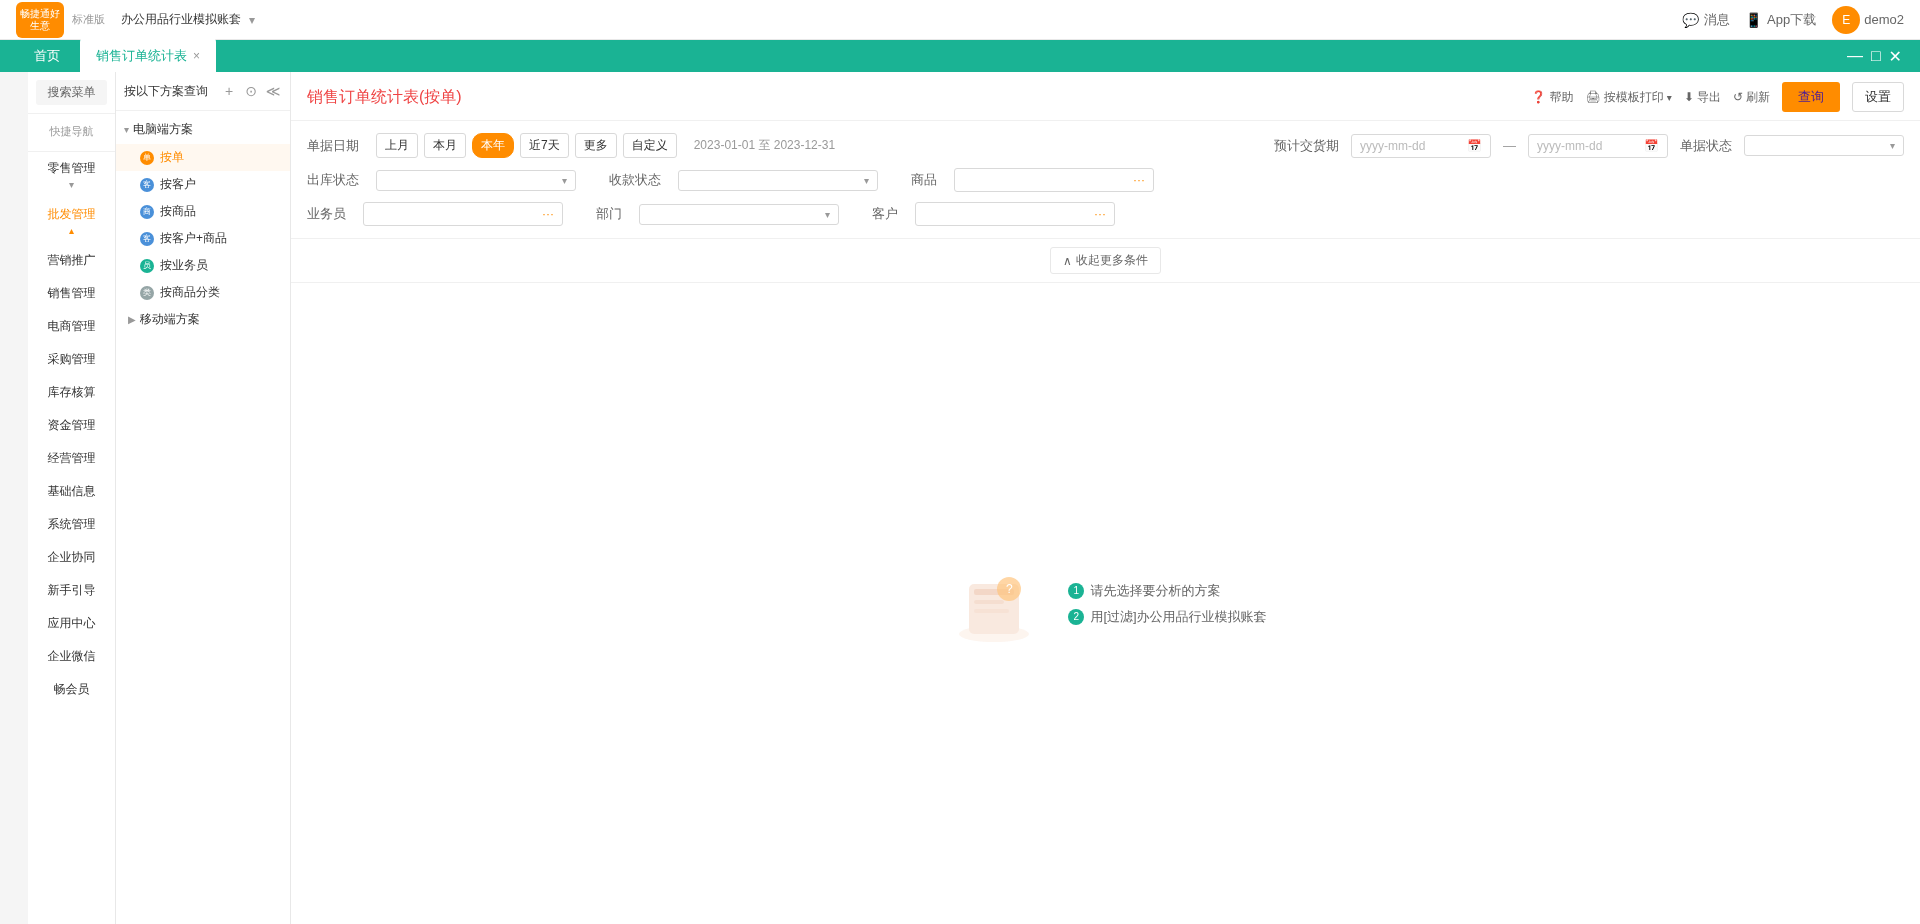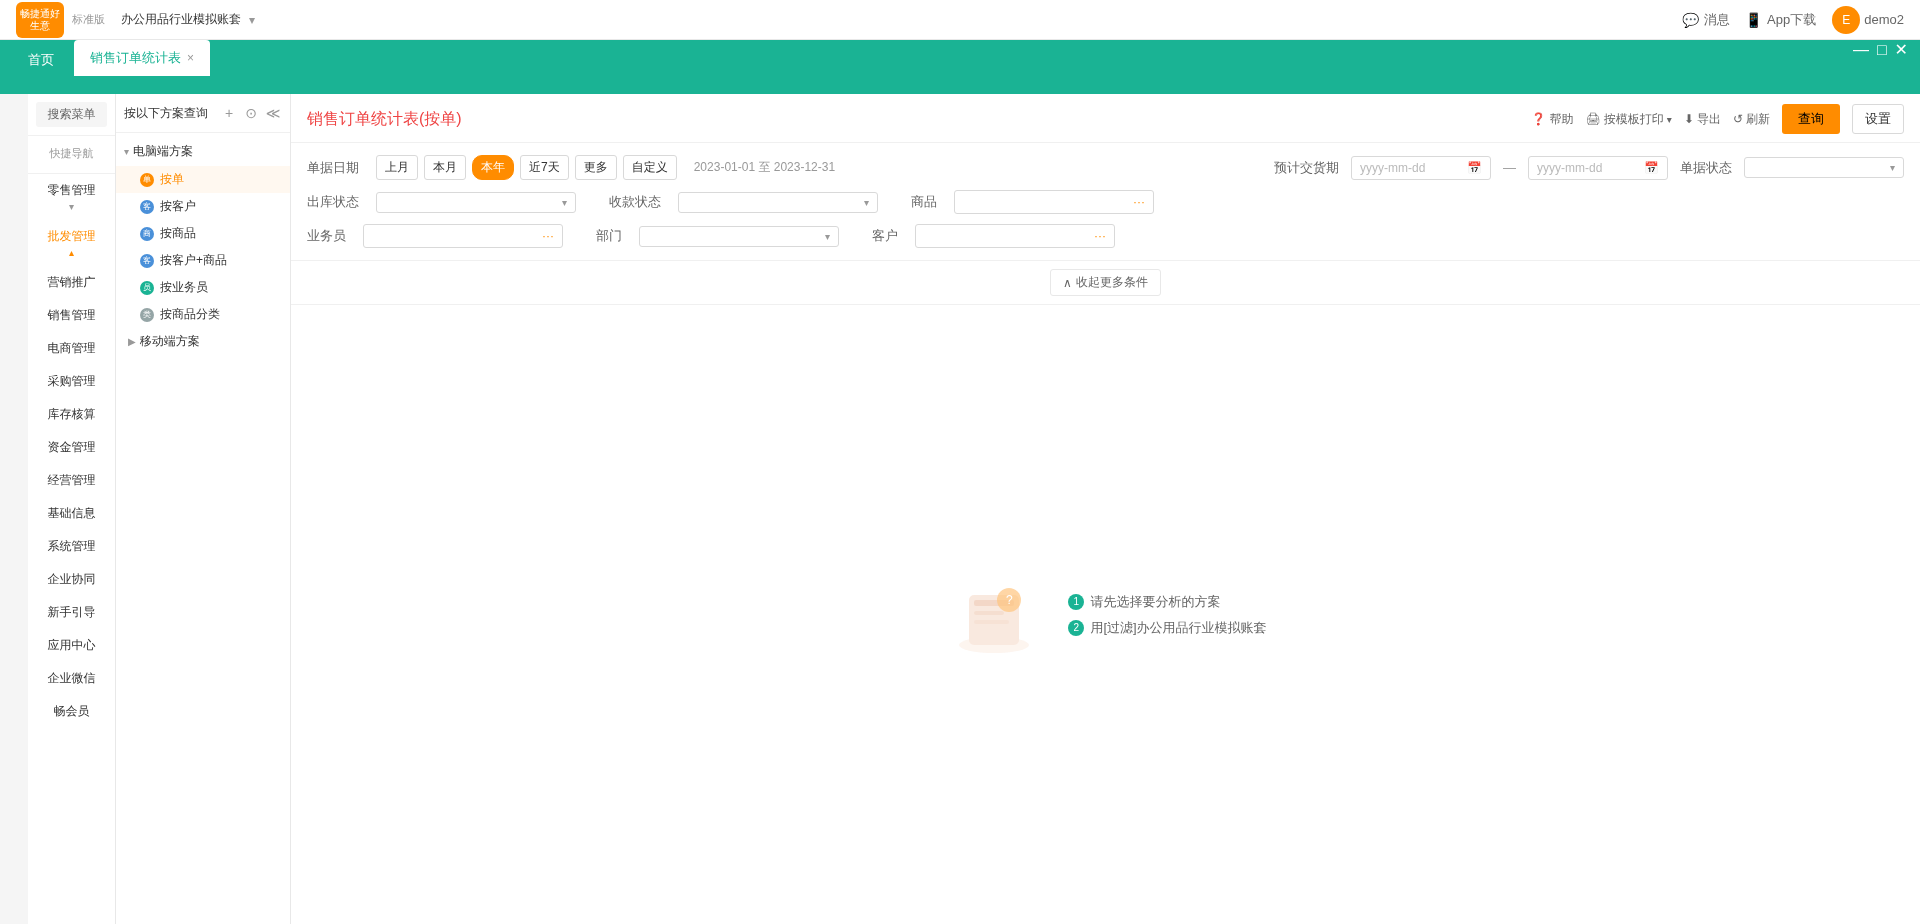--- a/index.html
+++ b/index.html
@@ -8,21 +8,21 @@
     
     .topbar { height: 40px; background: #fff; display: flex; align-items: center; justify-content: space-between; padding: 0 16px; border-bottom: 1px solid #e8e8e8; flex-shrink: 0; }
     .topbar-left { display: flex; align-items: center; gap: 8px; }
     .logo-box { width: 48px; height: 36px; background: #ff8c00; border-radius: 6px; display: flex; align-items: center; justify-content: center; }
     .logo-text { color: #fff; font-size: 10px; text-align: center; line-height: 1.2; }
     .topbar-right { display: flex; align-items: center; gap: 16px; color: #666; font-size: 13px; }
     .topbar-right-item { display: flex; align-items: center; gap: 4px; cursor: pointer; }
     .avatar { width: 28px; height: 28px; border-radius: 50%; background: #ff8c00; display: flex; align-items: center; justify-content: center; color: #fff; font-size: 12px; }
 
     
-    .tabbar { height: 54px; background: #1ab394; display: flex; align-items: flex-start; flex-shrink: 0; padding: 0 12px; }
+    .tabbar { height: 32px; background: #1ab394; display: flex; align-items: center; flex-shrink: 0; padding: 0 18px; }
     .tab-home { padding: 0 16px; height: 40px; display: flex; align-items: center; color: #fff; font-size: 13px; cursor: pointer; }
     .tab-active { background: #fff; color: #1ab394; border-radius: 4px 4px 0 0; height: 36px; padding: 0 16px; display: flex; align-items: center; font-size: 13px; margin-left: 4px; }
     .tab-close { margin-left: 6px; color: #999; cursor: pointer; font-size: 12px; }
     .tabbar-right { margin-left: auto; display: flex; align-items: center; gap: 8px; color: #fff; }
     .tabbar-icon { cursor: pointer; font-size: 16px; }
 
     
     .main { display: flex; flex: 1; overflow: hidden; padding-left: 28px; }
 
     
@@ -50,21 +50,21 @@
     .schema-subgroup { padding: 5px 8px 5px 12px; font-size: 12px; color: #333; display: flex; align-items: center; gap: 4px; cursor: pointer; }
 
     
     .content { flex: 1; display: flex; flex-direction: column; overflow: hidden; }
 
     
     .page-header { padding: 10px 16px 8px; background: #fff; display: flex; align-items: center; justify-content: space-between; border-bottom: 1px solid #f0f0f0; flex-shrink: 0; }
     .page-title { font-size: 16px; font-weight: 400; color: #ef4444; }
     .page-actions { display: flex; align-items: center; gap: 12px; }
     .action-link { display: flex; align-items: center; gap: 3px; color: #666; font-size: 12px; cursor: pointer; }
-    .btn-primary { background: #ff8c00; color: #000000; border: none; padding: 6px 16px; border-radius: 3px; cursor: pointer; font-size: 13px; }
+    .btn-primary { background: #ff8c00; color: #4c1d95; border: none; padding: 6px 16px; border-radius: 3px; cursor: pointer; font-size: 13px; }
     .btn-default { background: #fff; color: #333; border: 1px solid #d9d9d9; padding: 5px 12px; border-radius: 3px; cursor: pointer; font-size: 13px; }
 
     
     .filter-area { background: #fff; padding: 12px 16px; border-bottom: 1px solid #f0f0f0; flex-shrink: 0; }
     .filter-row { display: flex; align-items: center; gap: 17px; margin-bottom: 10px; flex-wrap: wrap; }
     .filter-row:last-child { margin-bottom: 0; }
     .filter-label { color: #666; font-size: 13px; white-space: nowrap; min-width: fit-content; }
     .filter-date-group { display: flex; align-items: center; gap: 6px; }
     .date-btn { padding: 3px 8px; border: 1px solid #d9d9d9; border-radius: 3px; background: #fff; font-size: 12px; cursor: pointer; color: #333; }
     .date-btn.active { background: #ff8c00; color: #fff; border-color: #ff8c00; border-radius: 10px; }

